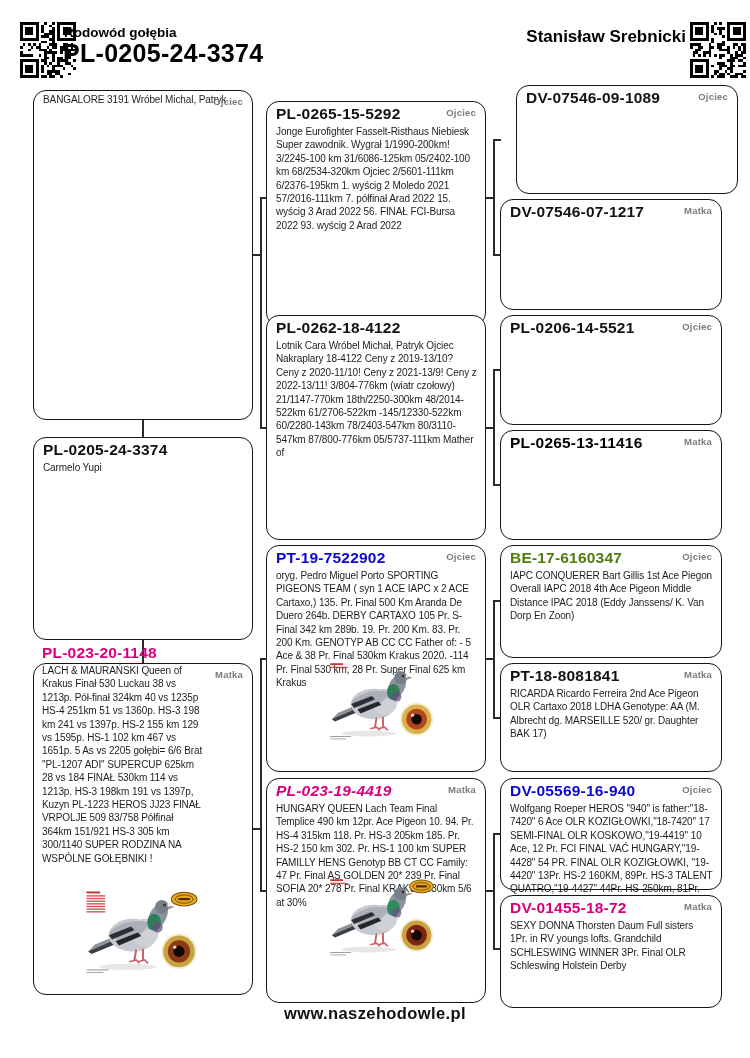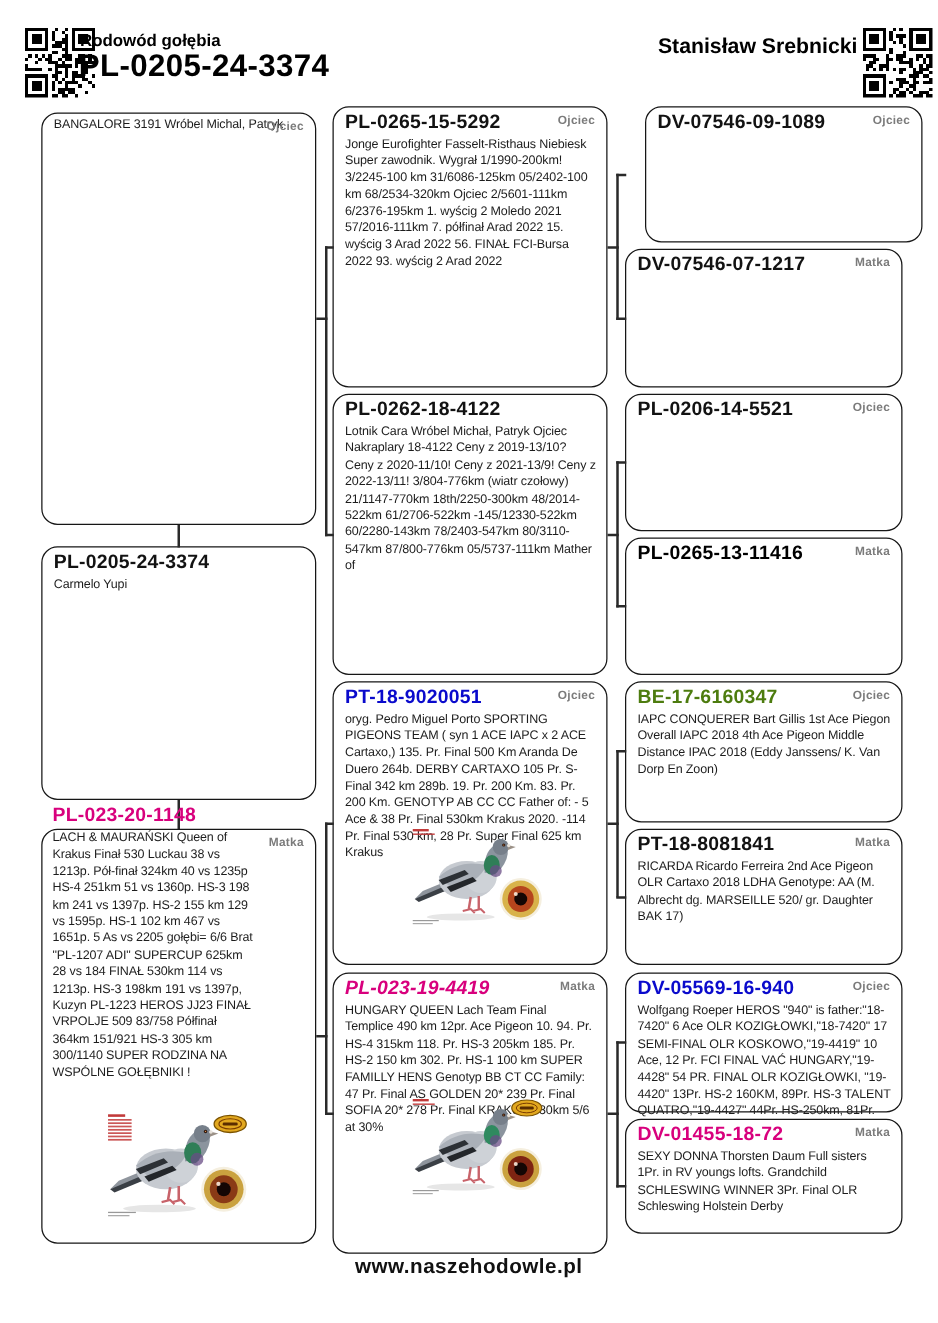--- a/index.html
+++ b/index.html
@@ -331,34 +331,34 @@
       <rect x="111" y="11.6" width="14" height="2.8" rx="1.2" fill="#5a2d00"></rect>
       <circle cx="112" cy="74" r="21" fill="#f5efdf"></circle>
       <circle cx="112" cy="74" r="18.5" fill="#caa23f"></circle>
       <circle cx="112" cy="74" r="13" fill="#8a3a16"></circle>
       <circle cx="112" cy="74" r="6.5" fill="#140604"></circle>
       <circle cx="107" cy="69" r="2" fill="#f8e8d8" opacity=".9"></circle>
       <rect x="4" y="95" width="26" height="1.2" fill="#999"></rect>
       <rect x="4" y="98" width="20" height="1.2" fill="#aaa"></rect>
     </svg></div>
 
-<div class="pbox" style="left:266px;top:85px;width:220px;height:225px">
+<div class="pbox" style="left:266px;top:101px;width:220px;height:225px">
   <span class="ring" style="color: rgb(18, 18, 18);">PL-0265-15-5292</span>
   <span class="tag">Ojciec</span>
   <div class="bodytext">Jonge Eurofighter Fasselt-Risthaus Niebiesk Super zawodnik. Wygrał 1/1990-200km! 3/2245-100 km 31/6086-125km 05/2402-100 km 68/2534-320km Ojciec 2/5601-111km 6/2376-195km 1. wyścig 2 Moledo 2021 57/2016-111km 7. półfinał Arad 2022 15. wyścig 3 Arad 2022 56. FINAŁ FCI-Bursa 2022 93. wyścig 2 Arad 2022</div>
 </div>
 
 <div class="pbox" style="left:266px;top:315px;width:220px;height:225px">
   <span class="ring" style="color: rgb(18, 18, 18);">PL-0262-18-4122</span>
   <span class="tag"></span>
   <div class="bodytext">Lotnik Cara Wróbel Michał, Patryk Ojciec Nakraplary 18-4122 Ceny z 2019-13/10? Ceny z 2020-11/10! Ceny z 2021-13/9! Ceny z 2022-13/11! 3/804-776km (wiatr czołowy) 21/1147-770km 18th/2250-300km 48/2014-522km 61/2706-522km -145/12330-522km 60/2280-143km 78/2403-547km 80/3110-547km 87/800-776km 05/5737-111km Mather of</div>
 </div>
 
 <div class="pbox" style="left:266px;top:545px;width:220px;height:227px">
-  <span class="ring" style="color: rgb(10, 10, 204);">PT-18-9020051</span>
+  <span class="ring" style="color: rgb(10, 10, 204);">PT-19-7522902</span>
   <span class="tag">Ojciec</span>
   <div class="bodytext">oryg. Pedro Miguel Porto SPORTING PIGEONS TEAM ( syn 1 ACE IAPC x 2 ACE Cartaxo,) 135. Pr. Final 500 Km Aranda De Duero 264b. DERBY CARTAXO 105 Pr. S-Final 342 km 289b. 19. Pr. 200 Km. 83. Pr. 200 Km. GENOTYP AB CC CC Father of: - 5 Ace &amp; 38 Pr. Final 530km Krakus 2020. -114 Pr. Final 530 km, 28 Pr. Super Final 625 km Krakus</div>
 </div>
 <div class="pigeon" style="left:326px;top:660px;width:114px;height:84px"><svg viewBox="0 0 140 105" width="100%" height="100%">
       <ellipse cx="52" cy="92" rx="34" ry="3.5" fill="#e6e6e6"></ellipse>
       <polygon points="6,74 14,66 48,52 52,62" fill="#8f959d"></polygon>
       <polygon points="6,74 10,77 46,62 48,56" fill="#3a3f45"></polygon>
       <ellipse cx="58" cy="55" rx="28" ry="19" fill="#c6cad0"></ellipse>
       <ellipse cx="72" cy="52" rx="16" ry="16" fill="#ced2d7"></ellipse>
       <path d="M30 52 Q50 34 78 40 Q70 58 44 64 Z" fill="#aab0b8"></path>
@@ -451,21 +451,21 @@
 <div class="pbox" style="left:500px;top:663px;width:222px;height:109px">
   <span class="ring" style="color: rgb(18, 18, 18);">PT-18-8081841</span>
   <span class="tag">Matka</span>
   <div class="bodytext">RICARDA Ricardo Ferreira 2nd Ace Pigeon OLR Cartaxo 2018 LDHA Genotype: AA (M. Albrecht dg. MARSEILLE 520/ gr. Daughter BAK 17)</div>
 </div>
 <div class="pbox" style="left:500px;top:778px;width:222px;height:112px">
   <span class="ring" style="color: rgb(10, 10, 204);">DV-05569-16-940</span>
   <span class="tag">Ojciec</span>
   <div class="bodytext">Wolfgang Roeper HEROS "940" is father:"18-7420" 6 Ace OLR KOZIGŁOWKI,"18-7420" 17 SEMI-FINAL OLR KOSKOWO,"19-4419" 10 Ace, 12 Pr. FCI FINAL VAĆ HUNGARY,"19-4428" 54 PR. FINAL OLR KOZIGŁOWKI, "19-4420" 13Pr. HS-2 160KM, 89Pr. HS-3 TALENT QUATRO,"19-4427" 44Pr. HS-250km, 81Pr. HS-100KM OLR GIEWONT! 940 is grandchild BIG BO</div>
 </div>
-<div class="pbox" style="left:500px;top:895px;width:222px;height:92px">
+<div class="pbox" style="left:500px;top:895px;width:222px;height:113px">
   <span class="ring" style="color: rgb(216, 0, 125);">DV-01455-18-72</span>
   <span class="tag">Matka</span>
   <div class="bodytext">SEXY DONNA Thorsten Daum Full sisters 1Pr. in RV youngs lofts. Grandchild SCHLESWING WINNER 3Pr. Final OLR Schleswing Holstein Derby</div>
 </div>
 
 <div class="footer">www.naszehodowle.pl</div>
 
 <div class="connector" style="left: 253px; top: 254px; width: 9px; height: 1.5px;"></div>
 <div class="connector" style="left: 253px; top: 828px; width: 9px; height: 1.5px;"></div>
 <div class="connector" style="left: 486px; top: 197px; width: 9px; height: 1.5px;"></div>

